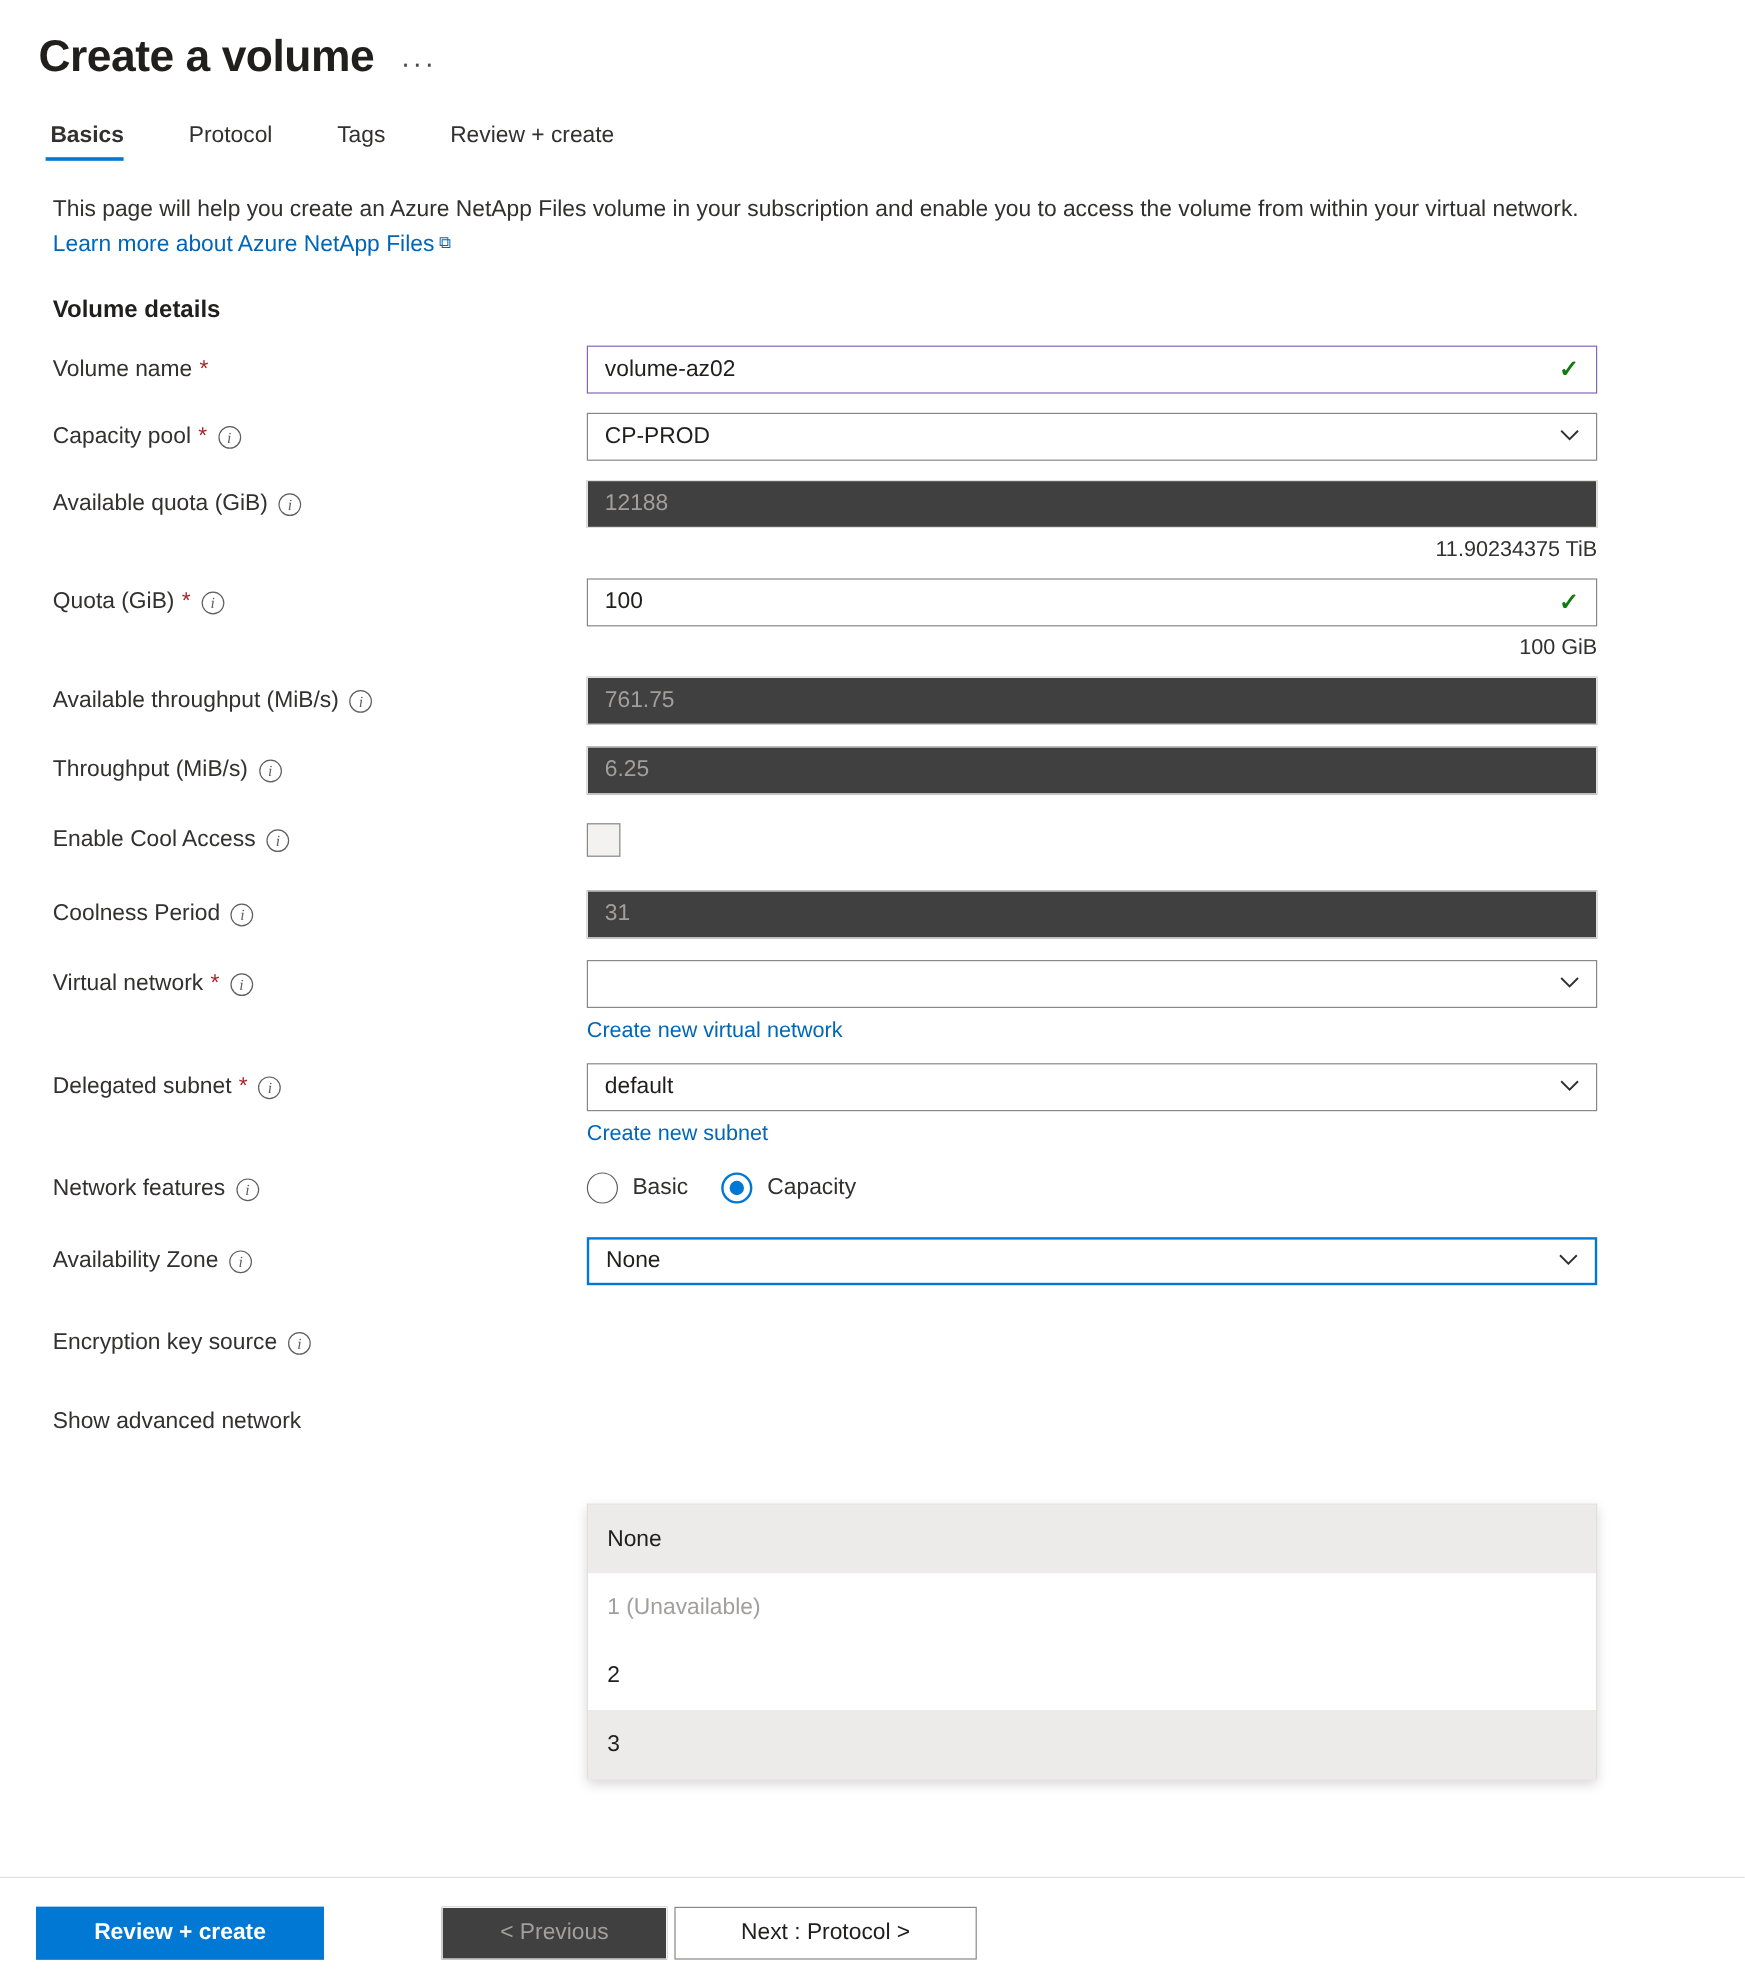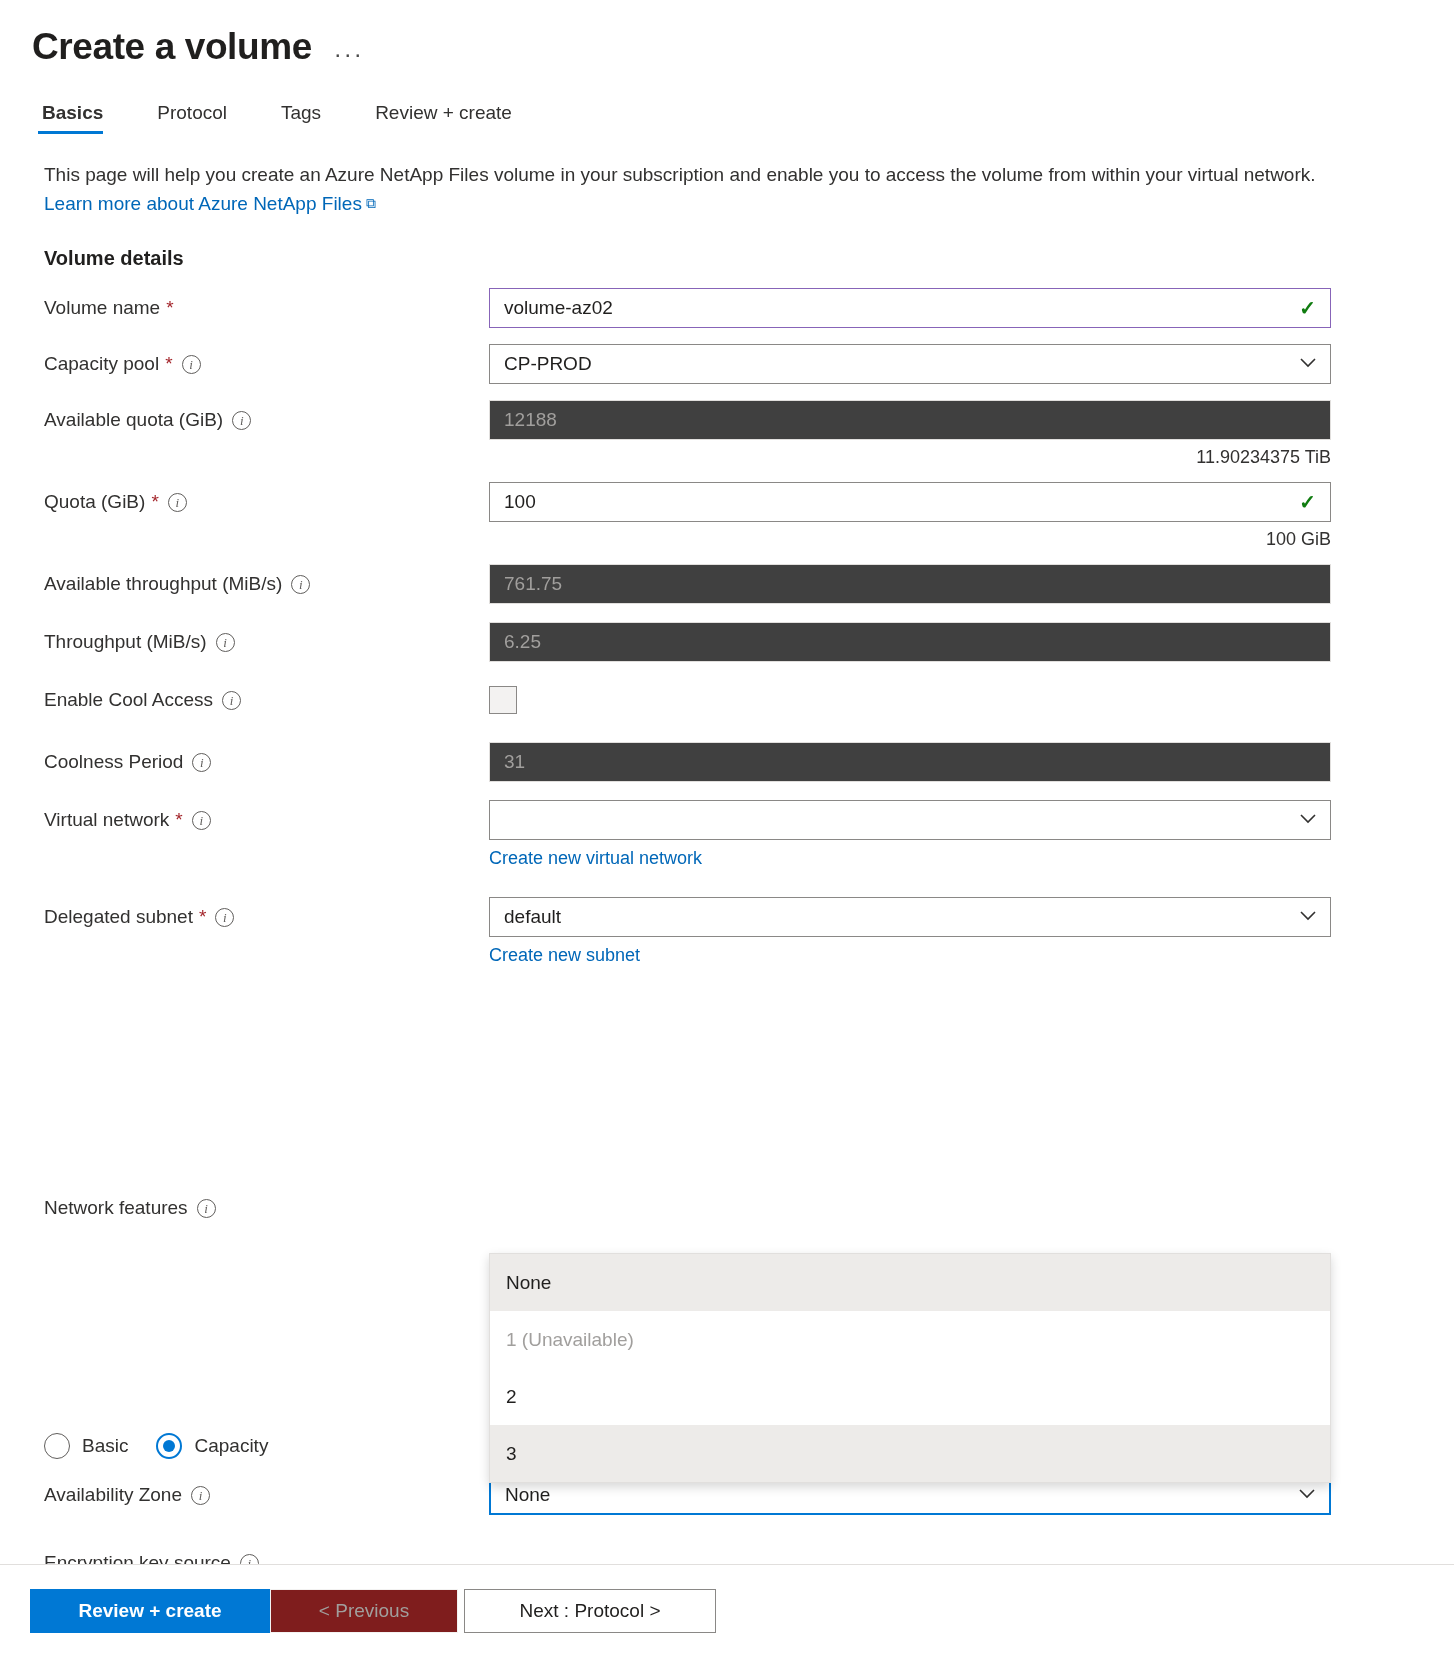--- a/index.html
+++ b/index.html
@@ -299,25 +299,26 @@
     padding: 0 18px;
   }
   .btn.primary {
     background: #0078d4;
     border-color: #0078d4;
     color: #ffffff;
     width: 240px;
     font-weight: 600;
   }
   .btn.disabled {
-    background: #7f1d1d;
+    background: #404040;
     border-color: #f3f2f1;
     color: #a19f9d;
     cursor: default;
     width: 188px;
+    margin-left: 98px;
   }
   .btn.next {
     width: 252px;
     margin-left: 6px;
   }
 </style>
 </head>
 <body>
 
 <div class="page">
@@ -460,40 +461,40 @@
           <span class="chev">
             <svg width="16" height="10" viewBox="0 0 16 10">
                 <polyline points="1,1 8,8 15,1" fill="none" stroke="#323130" stroke-width="1.6"></polyline>
               </svg>
           </span>
         </div>
         <a class="sublink">Create new virtual network</a>
       </div>
     </div>
 
-    <div class="row" style="margin-top:28px;">
+    <div class="row" style="margin-top:17px;">
       <div class="label">
         <span>Delegated subnet</span>
         <span class="req">*</span>
         <span class="info">i</span>
       </div>
       <div class="field-col">
         <div class="input">
           <span class="value">default</span>
           <span class="chev">
             <svg width="16" height="10" viewBox="0 0 16 10">
                 <polyline points="1,1 8,8 15,1" fill="none" stroke="#323130" stroke-width="1.6"></polyline>
               </svg>
           </span>
         </div>
         <a class="sublink">Create new subnet</a>
       </div>
     </div>
 
-    <div class="row" style="margin-top:16px;flex-direction:column;">
+    <div class="row" style="margin-top:16px;">
       <div class="label">
         <span>Network features</span>
         <span class="info">i</span>
       </div>
       <div class="field-col">
         <div class="radio-group">
           <div class="radio-item">
             <span class="radio"></span>
             <span class="radio-label">Basic</span>
           </div>

